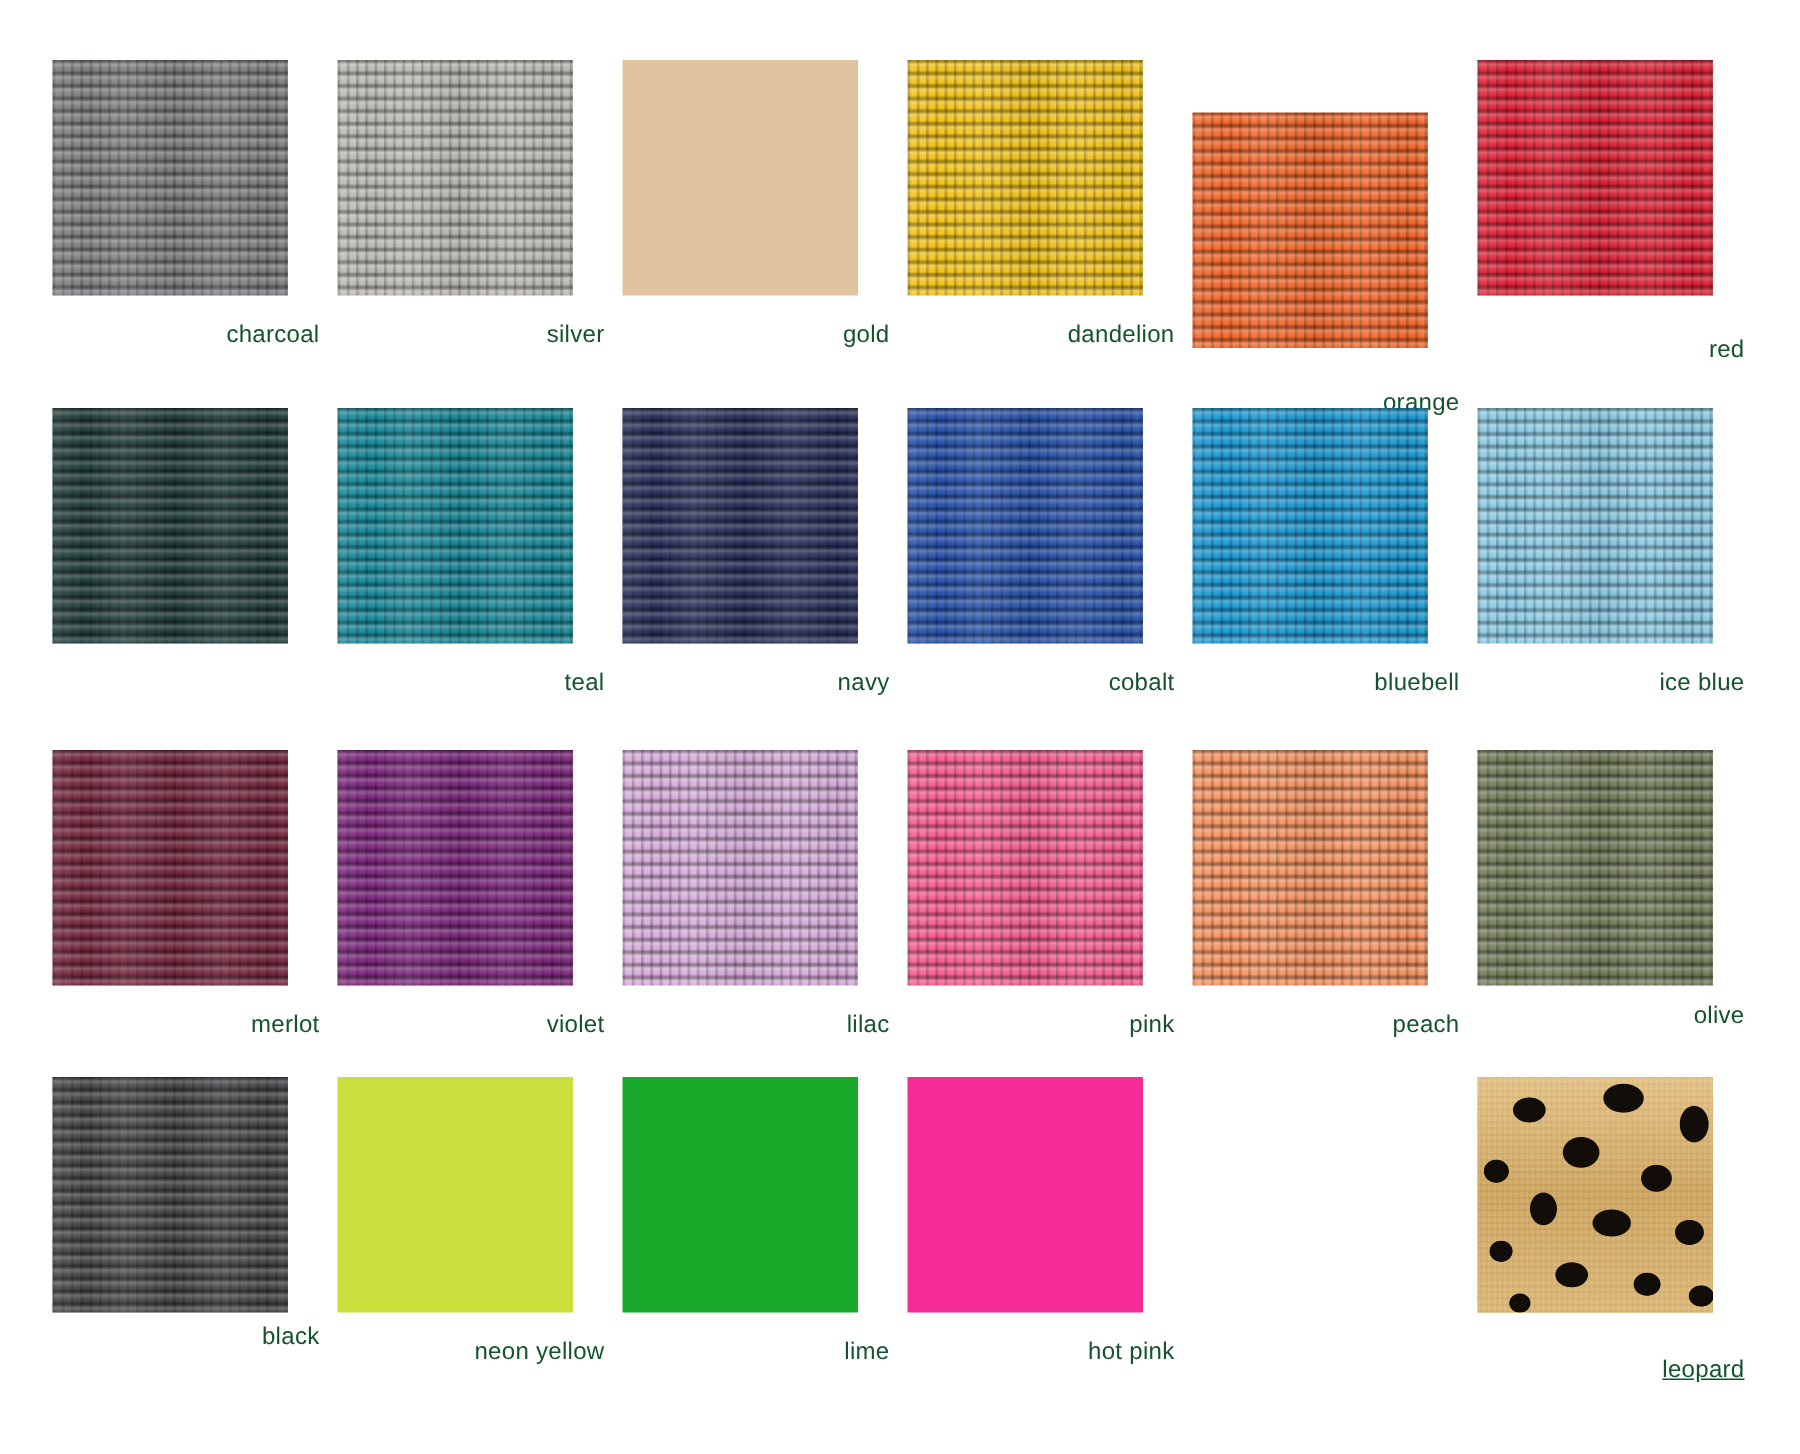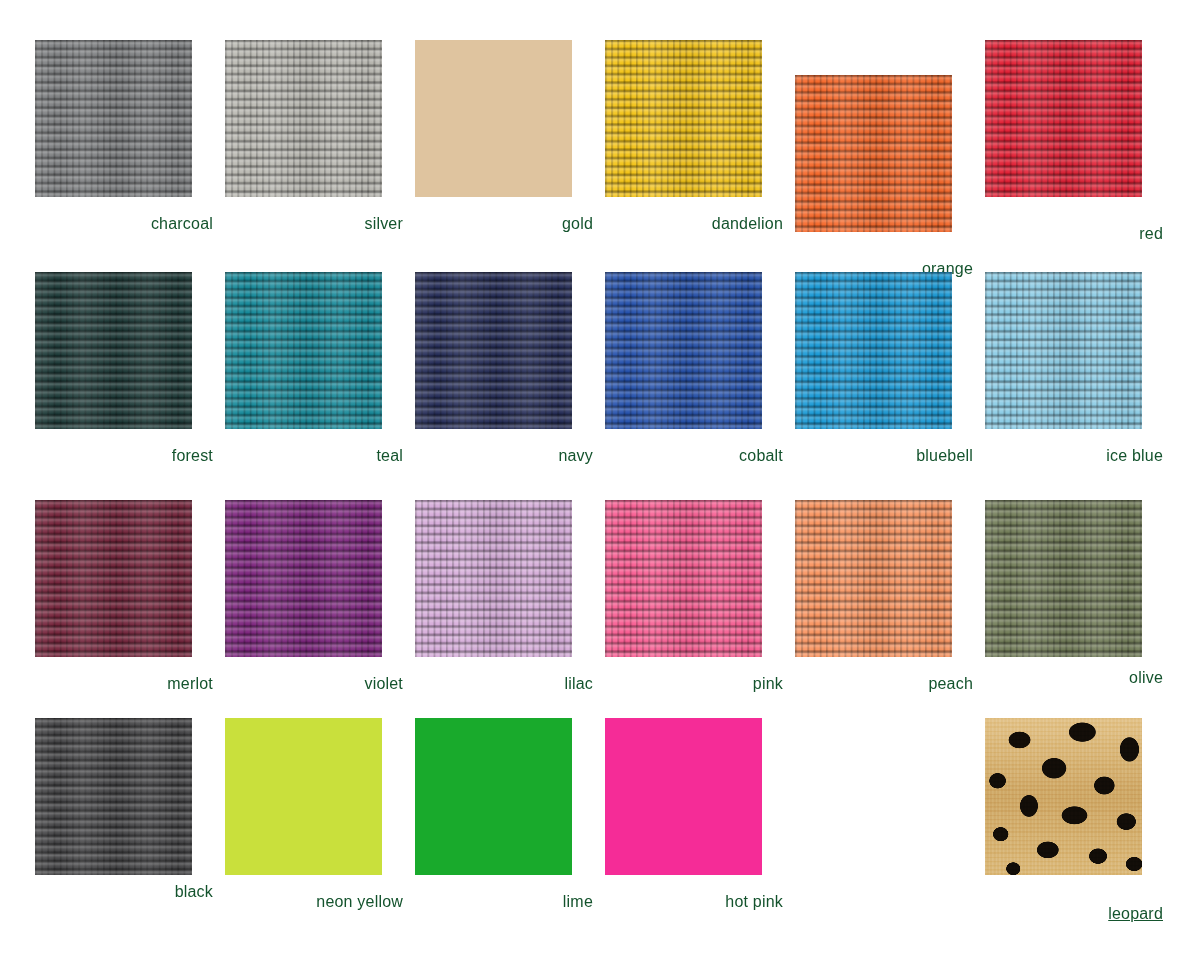--- a/index.html
+++ b/index.html
@@ -223,21 +223,20 @@
     <div class="cell" style="left: 773px; top: 40px; margin-top: 35px;">
       <div class="swatch weave" style="background-color: rgb(244, 96, 31);"></div>
       <div class="label" style="margin-top: 28px;">orange</div>
     </div>
     <div class="cell" style="left: 963px; top: 40px;">
       <div class="swatch weave" style="background-color: rgb(224, 21, 43);"></div>
       <div class="label" style="margin-top: 28px;">red</div>
     </div>
     <div class="cell" style="left: 13px; top: 272px;">
       <div class="swatch weave" style="background-color: rgb(19, 49, 47);"></div>
-      <div class="label" style="margin-top: 18px;">forest</div>
     </div>
     <div class="cell" style="left: 203px; top: 272px;">
       <div class="swatch weave" style="background-color: rgb(10, 131, 148);"></div>
       <div class="label" style="margin-top: 18px;">teal</div>
     </div>
     <div class="cell" style="left: 393px; top: 272px;">
       <div class="swatch weave" style="background-color: rgb(27, 35, 80);"></div>
       <div class="label" style="margin-top: 18px;">navy</div>
     </div>
     <div class="cell" style="left: 773px; top: 272px;">

